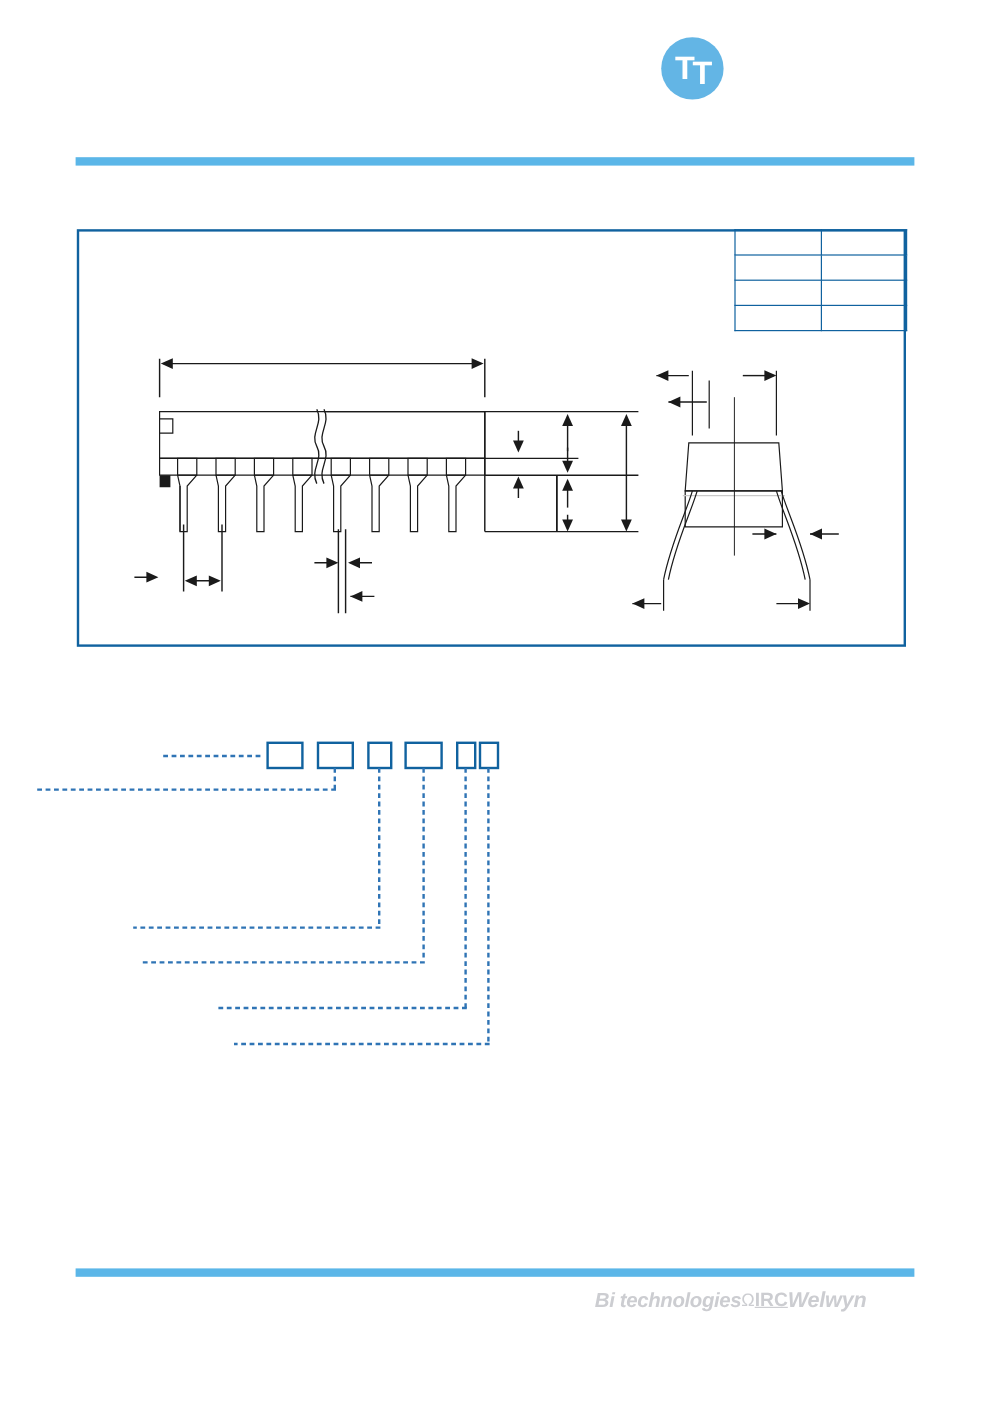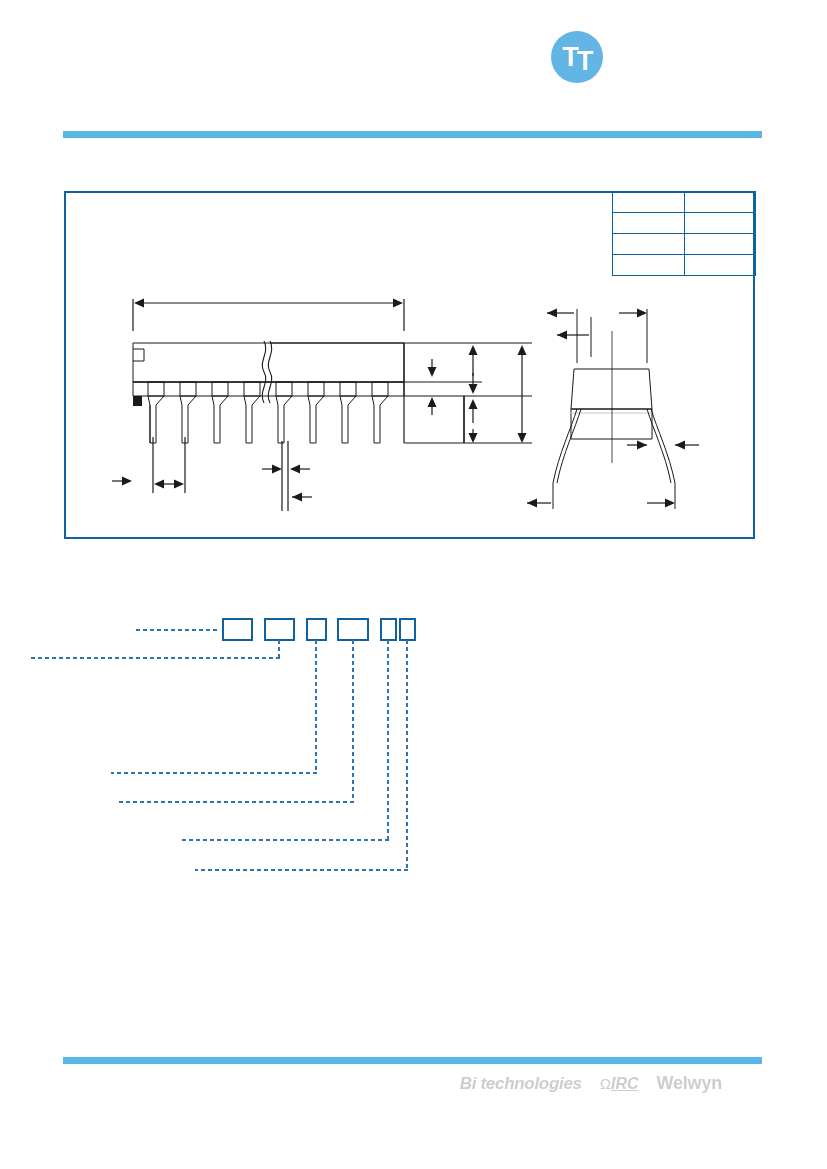--- a/index.html
+++ b/index.html
@@ -81,41 +81,40 @@
     font-size:9px;color:#10629f;
     font-family:"Liberation Sans", sans-serif;
     text-align:center;
   }
 
   
   .footer-brands{
     position:absolute;left:0;top:1073px;width:790px;
     display:flex;justify-content:flex-end;align-items:center;
     padding-right:68px;box-sizing:border-box;
-    gap:18px;
   }
   .brand{
     color:#cccdd1;
     font-family:"Liberation Sans", sans-serif;
     white-space:nowrap;
   }
   .brand-bi{
     font-weight:bold;font-style:italic;font-size:17px;
     letter-spacing:-0.3px;
   }
   .brand-irc{
     font-size:16px;display:flex;align-items:baseline;gap:0px;
   }
   .brand-irc .omega{font-weight:normal;font-size:15px;}
   .brand-irc .irc{
-    font-weight:bold;font-style:italic;font-size:16px;
+    font-weight:bold;font-size:16px;
     text-decoration:underline;
   }
   .brand-welwyn{
-    font-weight:bold;font-size:18px;letter-spacing:-0.2px;
+    font-weight:bold;font-size:18px;letter-spacing:-0.2px;font-style:italic;
   }
 </style>
 </head>
 <body>
 
 <div class="page">
 
   <div class="logo-wrap">
     <div class="logo-disc">
       <div class="tt">

